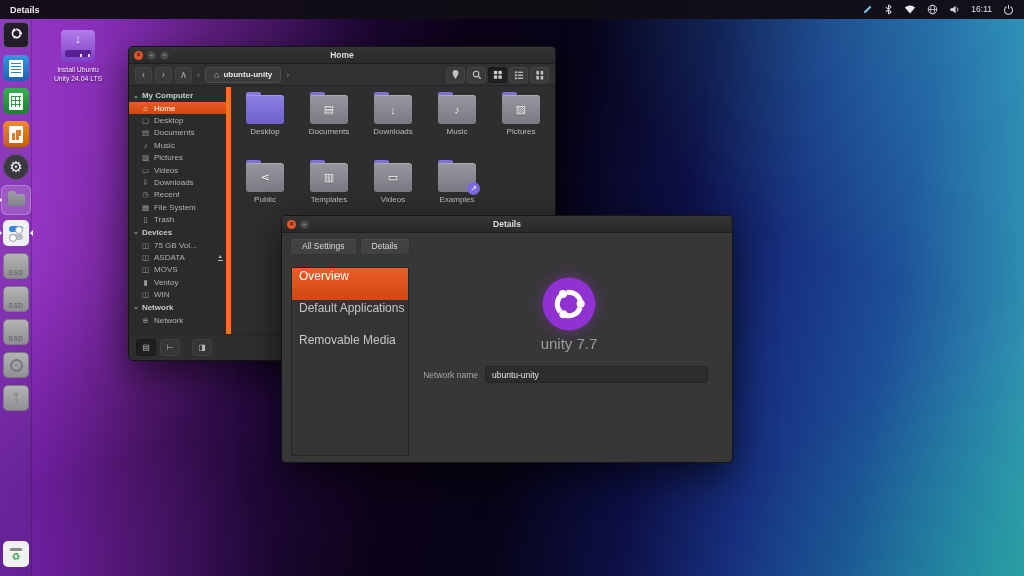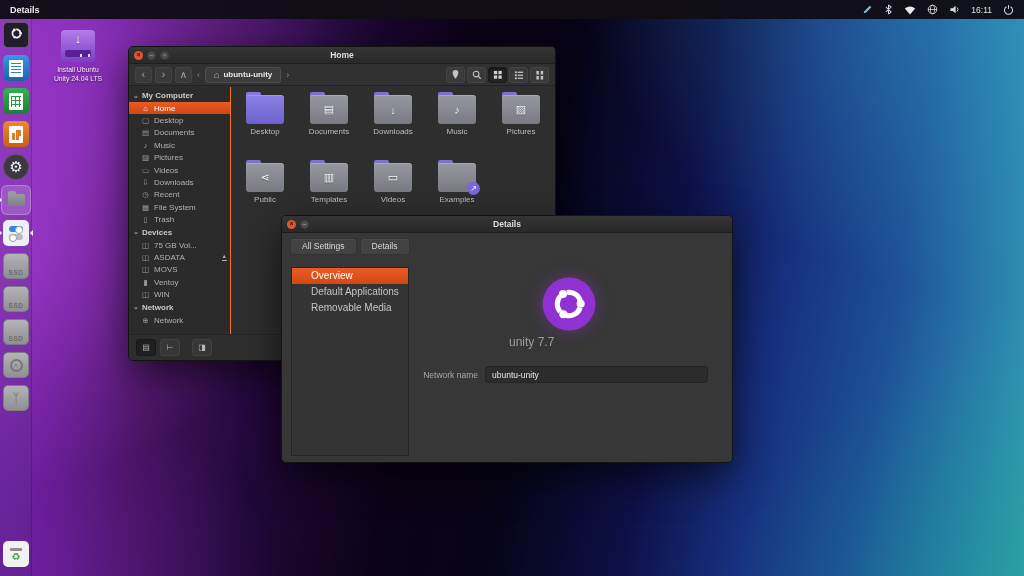--- a/index.html
+++ b/index.html
@@ -7,21 +7,21 @@
 .wall{position:absolute;inset:0;background:
  radial-gradient(520px 420px at -2% 40%, rgba(193,82,232,.50), transparent 62%),
  radial-gradient(480px 320px at 9% 6%, rgba(160,64,210,.45), transparent 60%),
  radial-gradient(420px 320px at 2% 102%, rgba(128,40,188,.42), transparent 62%),
  radial-gradient(720px 520px at 103% -6%, rgba(62,196,214,.42), transparent 65%),
  radial-gradient(520px 400px at 104% 104%, rgba(16,150,130,.40), transparent 65%),
  linear-gradient(100deg,#8d2cc2 0%,#6d1d9e 9%,#45125f 19%,#200838 30%,#0c0318 42%,#070417 52%,#0d1046 64%,#17307f 74%,#1d4f97 84%,#2b84ad 94%,#36a4b4 100%)}
 
 .panel{position:absolute;left:0;top:0;right:0;height:19px;background:rgba(17,13,22,.97);display:flex;align-items:center;padding:0 10px;z-index:50}
 .panel .apptitle{font-size:9px;font-weight:bold;color:#ececec}
-.tray{margin-left:auto;display:flex;align-items:center;gap:11px}
+.tray{margin-left:auto;display:flex;align-items:flex-start;gap:11px}
 .tray svg{display:block}
 .clock{font-size:8.5px;color:#e2e2e6}
 
 .launcher{position:absolute;left:0;top:19px;bottom:0;width:32px;background:linear-gradient(rgba(132,66,180,.40),rgba(86,36,130,.42));border-right:1px solid rgba(0,0,0,.18);z-index:40}
 .tile{position:absolute;left:3px;width:26px;height:26px;border-radius:5px;display:flex;align-items:center;justify-content:center;overflow:visible}
 .tile .hl{position:absolute;inset:-2px;border-radius:6px;background:rgba(255,255,255,.16);border:1px solid rgba(255,255,255,.25)}
 .arrL{position:absolute;left:-4px;top:50%;transform:translateY(-50%);width:0;height:0;border-left:3px solid #fff;border-top:3px solid transparent;border-bottom:3px solid transparent}
 .arrR{position:absolute;right:-4px;top:50%;transform:translateY(-50%);width:0;height:0;border-right:3px solid #fff;border-top:3px solid transparent;border-bottom:3px solid transparent}
 .t-bfb{background:#231d2b;border:1px solid rgba(255,255,255,.28)}
 .t-writer{background:linear-gradient(#3796e8,#1e62ae)}
@@ -64,21 +64,21 @@
 .win-nemo{left:128px;top:46px;width:428px;height:315px;z-index:20}
 .toolbar{height:22px;background:#313131;border-bottom:1px solid #232323;display:flex;align-items:center;padding:0 6px;gap:3px}
 .tbtn{width:17px;height:16px;border-radius:3px;background:#3a3a3a;border:1px solid #444;color:#a8a8a8;font-size:10px;line-height:13px;text-align:center;flex:none}
 .crumbchev{color:#8a8a8a;font-size:9px;padding:0 2px}
 .crumb{height:16px;display:flex;align-items:center;gap:4px;background:#3c3c3c;border:1px solid #4d4d4d;border-radius:3px;padding:0 8px;color:#e8e8e8;font-size:8px;font-weight:bold}
 .crumb .hicon{font-size:9px;color:#cfcfcf;font-weight:normal}
 .viewgrp{margin-left:auto;display:flex;gap:2px}
 .vbtn{width:19px;height:16px;border-radius:3px;background:#3a3a3a;border:1px solid #454545;display:flex;align-items:center;justify-content:center}
 .vbtn.active{background:#232323;border-color:#1b1b1b;box-shadow:inset 0 1px 2px rgba(0,0,0,.5)}
 .nemo-body{position:absolute;top:40px;left:0;right:0;bottom:26px;display:flex}
-.fm-side{width:104px;background:#2b2b2b;border-right:1px solid #f97316;padding-top:2px;overflow:hidden}
+.fm-side{width:104px;background:#2b2b2b;border-right:5px solid #f97316;padding-top:2px;overflow:hidden}
 .s-head{height:13px;display:flex;align-items:center;gap:3px;padding:0 4px;font-size:8px;font-weight:bold;color:#cacaca}
 .s-chev{font-size:7px;color:#9a9a9a}
 .s-item{height:12.4px;display:flex;align-items:center;gap:4px;padding:0 3px 0 12px;font-size:8px;color:#b2b2b2}
 .s-item .s-ic{width:9px;text-align:center;font-size:7.5px;color:#9a9a9a;flex:none}
 .s-item.selected{background:linear-gradient(#ea5a24,#d04712);color:#fff}
 .s-item.selected .s-ic{color:#fff}
 .s-eject{margin-left:auto;font-size:5.5px;color:#b5b5b5;border-bottom:1px solid #b5b5b5;line-height:5px;padding-bottom:1px}
 .files{flex:1;display:grid;grid-template-columns:repeat(5,64px);align-content:start;justify-items:center;row-gap:26px;padding:8px 2px}
 .fitem{width:60px;display:flex;flex-direction:column;align-items:center;gap:4px}
 .folder{width:38px;height:29px;border-radius:2px 3px 3px 3px;background:linear-gradient(#97979f,#7a7a83);position:relative;box-shadow:inset 0 1px 0 rgba(255,255,255,.18)}
@@ -90,24 +90,24 @@
 .flabel{font-size:8px;color:#bdbdbd;text-align:center;line-height:1.1}
 .statusbar{position:absolute;left:0;right:0;bottom:0;height:26px;background:#2e2e2e;border-top:1px solid #262626;border-radius:0 0 4px 4px;display:flex;align-items:center;gap:4px;padding:0 7px}
 .sbtn{width:20px;height:17px;border-radius:3px;background:#363636;border:1px solid #414141;color:#b8b8b8;font-size:8px;display:flex;align-items:center;justify-content:center}
 .sbtn.active{background:#1f1f1f;border-color:#181818}
 
 .win-details{left:281px;top:215px;width:452px;height:248px;background:#373737;z-index:30}
 .det-body{position:absolute;top:17px;left:0;right:0;bottom:0;font-size:8.5px}
 .det-nav{position:absolute;left:8px;top:5px;display:flex;gap:3px}
 .det-btn{height:17px;line-height:15px;padding:0 11px;background:#424242;border:1px solid #333;border-radius:3px;font-size:8.5px;color:#d8d8d8;box-shadow:inset 0 1px 0 rgba(255,255,255,.06)}
 .det-side{position:absolute;left:9px;top:34px;width:118px;bottom:6px;background:#343434;border:1px solid #262626}
-.det-item{height:16px;line-height:16px;padding-left:19px;font-size:10px;color:#c6c6c6;white-space:nowrap;overflow:hidden}
+.det-item{height:32px;line-height:16px;padding-left:7px;font-size:12px;color:#c6c6c6;white-space:nowrap;overflow:hidden}
 .det-item.selected{background:linear-gradient(#ed5b27,#d04813);color:#fff}
 .det-logo{position:absolute;left:260px;top:44px;width:54px;height:54px;filter:drop-shadow(0 0 8px rgba(150,50,210,.45))}
-.det-version{position:absolute;left:227px;top:102px;width:120px;font-size:12px;color:#9c9c9c}
+.det-version{position:absolute;left:227px;top:102px;width:120px;text-align:center;font-size:15px;color:#9c9c9c}
 .dn-label{position:absolute;left:0;top:137px;width:196px;text-align:right;color:#a8a8a8}
 .dn-input{position:absolute;left:203px;top:133px;width:223px;height:17px;background:#2c2c2c;border:1px solid #242424;border-radius:3px;color:#e6e6e6;font-size:8.5px;padding:0 6px;font-family:"Liberation Sans",sans-serif}
 .inforows{position:absolute;left:0;top:157px;right:6px}
 .irow{display:flex;margin-bottom:3.4px;line-height:1.1}
 .ilabel{width:196px;text-align:right;color:#a8a8a8;flex:none}
 .ival{margin-left:7px;color:#dedede}
 </style>
 </head>
 <body>
 

